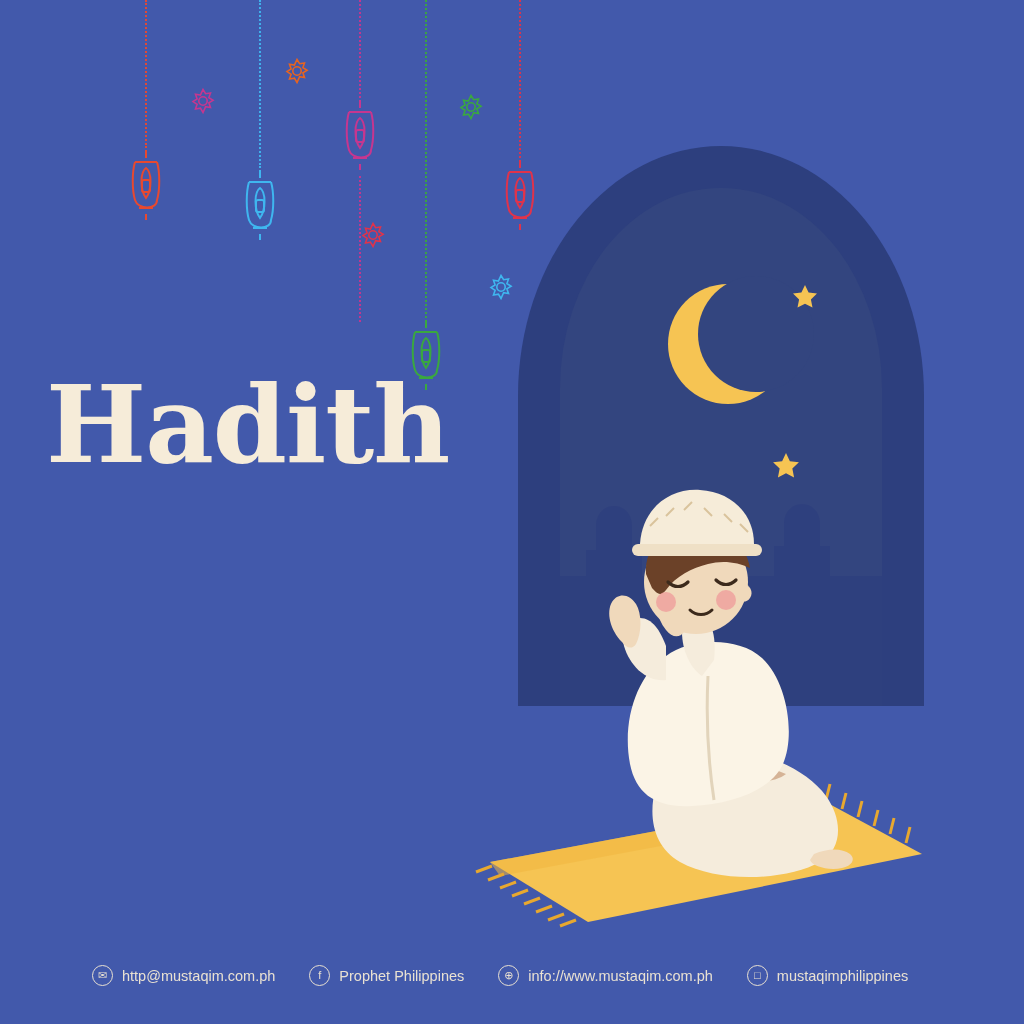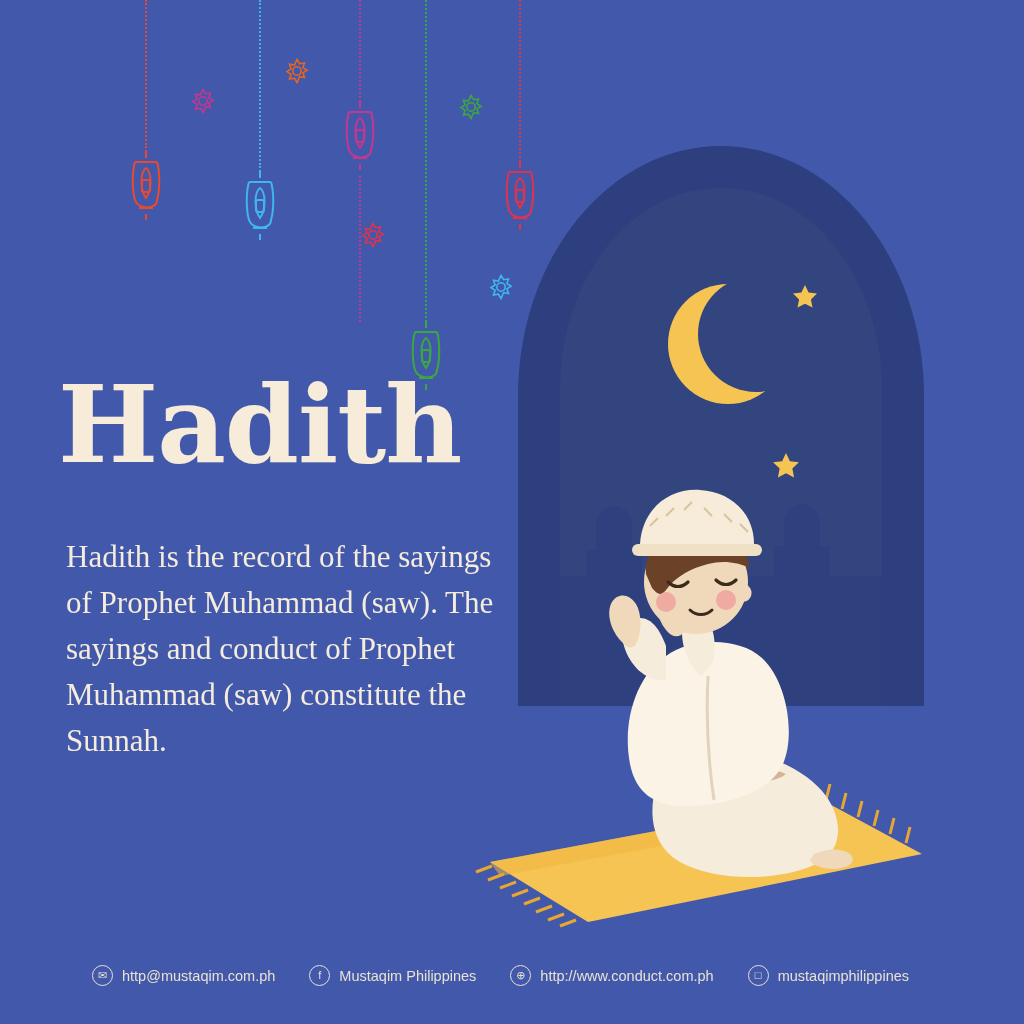--- a/index.html
+++ b/index.html
@@ -45,21 +45,21 @@
   .star-orn {
     position: absolute;
     width: 26px;
     height: 26px;
   }
   .star-orn svg { display: block; }
 
   
   .title {
     position: absolute;
-    left: 58px;
+    left: 46px;
     top: 372px;
     font-family: "DejaVu Serif", "Liberation Serif", serif;
     font-weight: 700;
     font-size: 106px;
     line-height: 1;
     color: #f6ecd9;
     letter-spacing: -1px;
   }
 
   .body-text {
@@ -377,34 +377,33 @@
             <path d="M214 40 l8 -8"></path>
           <path d="M234 38 l8 8"></path>
             <path d="M254 44 l8 8"></path>
             <path d="M270 54 l8 8"></path>
         </g>
       </g>
     </svg>
   </div>
 
   <div class="title">Hadith</div>
-  <div class="body-text">Hadith is the record of the sayings of Prophet Muhammad (saw). The sayings and conduct of Prophet Muhammad (saw) constitute the Sunnah.</div>
 
   <div class="footer">
     <div class="f-item">
       <span class="f-ico">✉</span>
       <span>http@mustaqim.com.ph</span>
     </div>
     <div class="f-item">
       <span class="f-ico">f</span>
-      <span>Mustaqim Philippines</span>
+      <span>Prophet Philippines</span>
     </div>
     <div class="f-item">
       <span class="f-ico">⊕</span>
-      <span>http://www.conduct.com.ph</span>
+      <span>info://www.mustaqim.com.ph</span>
     </div>
     <div class="f-item">
       <span class="f-ico">□</span>
       <span>mustaqimphilippines</span>
     </div>
   </div>
 
 </div>
 
 </body></html>

